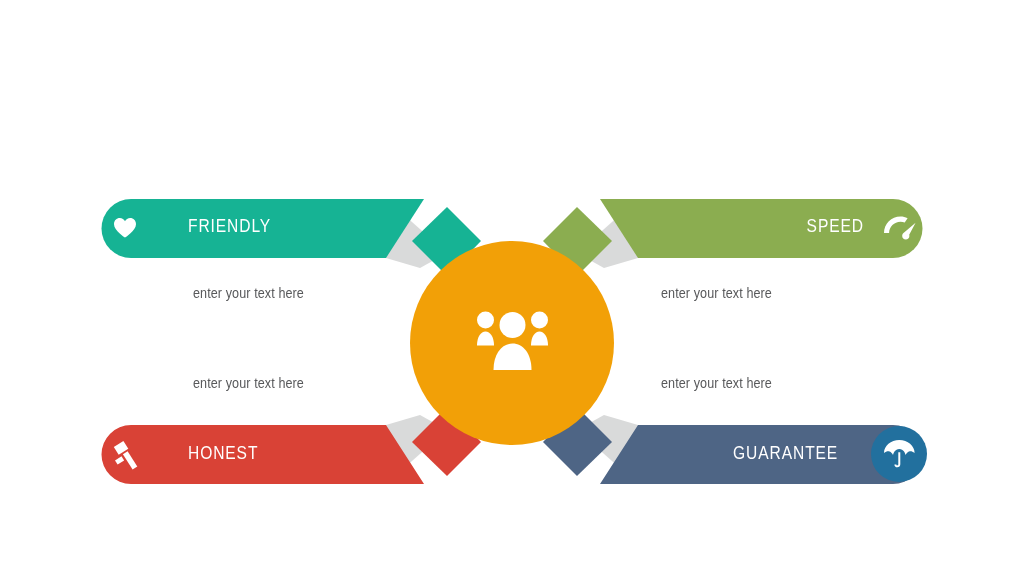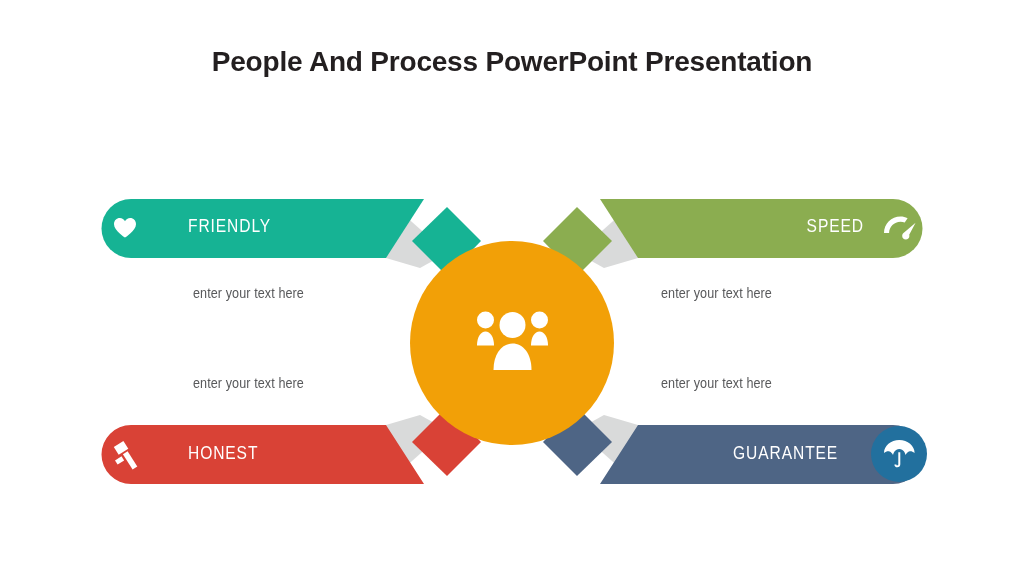--- a/index.html
+++ b/index.html
@@ -80,21 +80,20 @@
   #ph-top-left     { left: 193px; top: 284px; transform-origin: left center; }
   #ph-bottom-left  { left: 193px; top: 374px; transform-origin: left center; }
   #ph-top-right    { left: 661px; top: 284px; transform-origin: left center; }
   #ph-bottom-right { left: 661px; top: 374px; transform-origin: left center; }
 </style>
 </head>
 <body>
 
 <div id="slide">
 
-  <div id="slide-title">People And Process PowerPoint Presentation</div>
 
   <div id="diagram">
 
     <svg class="svg-layer" width="1024" height="576" viewBox="0 0 1024 576">
 
       <g>
 
         <polygon points="386,199 447,253 420,268 386,258" fill="#d9dada"></polygon>
 
         <polygon points="412,241 447,207 481,241 447,276" fill="#16b394"></polygon>

